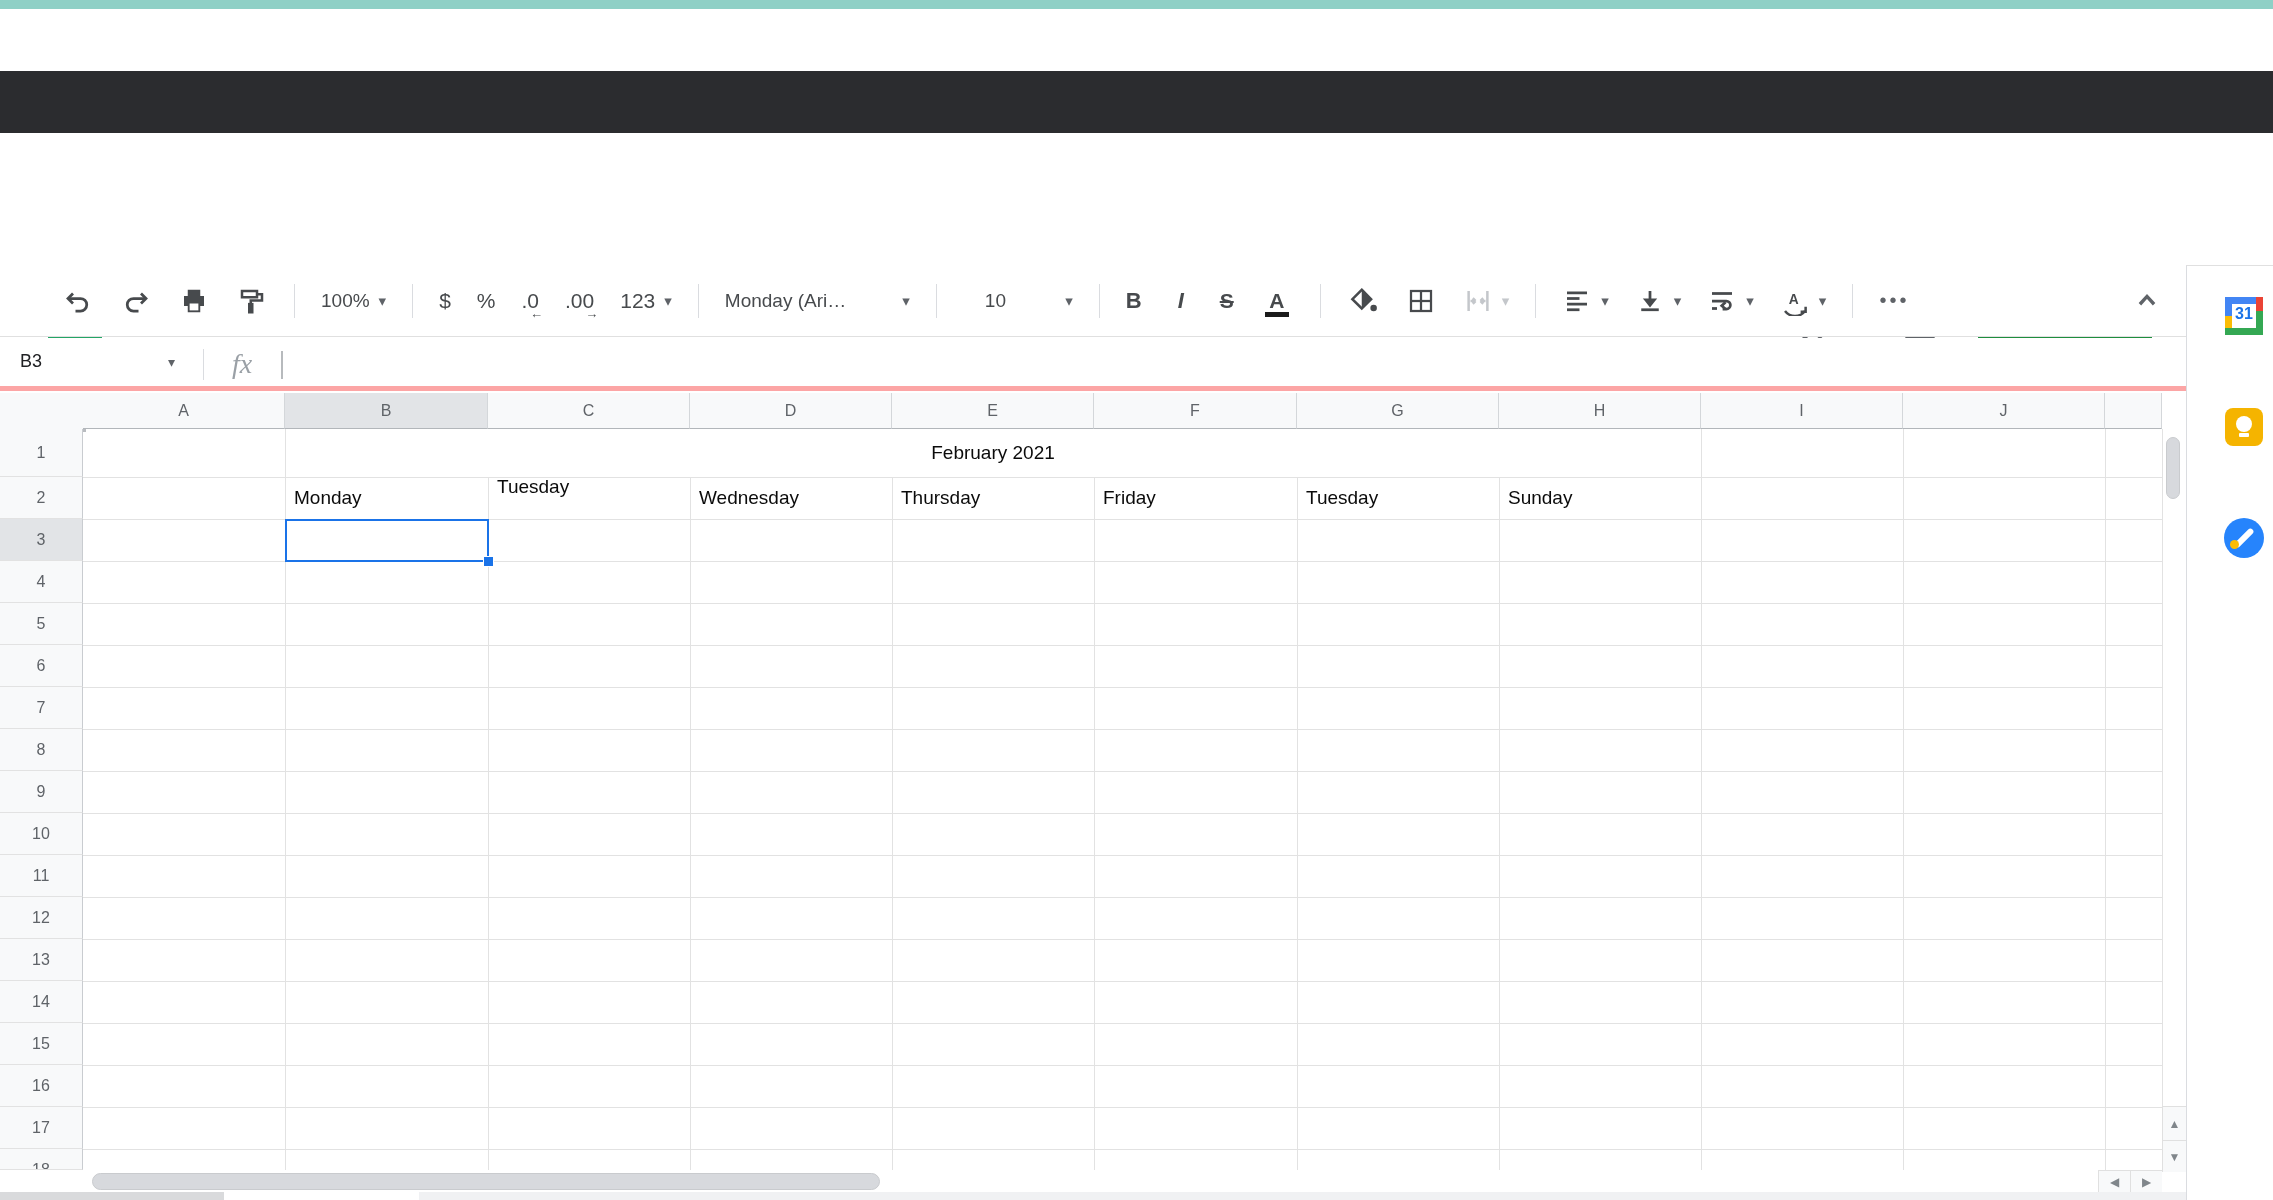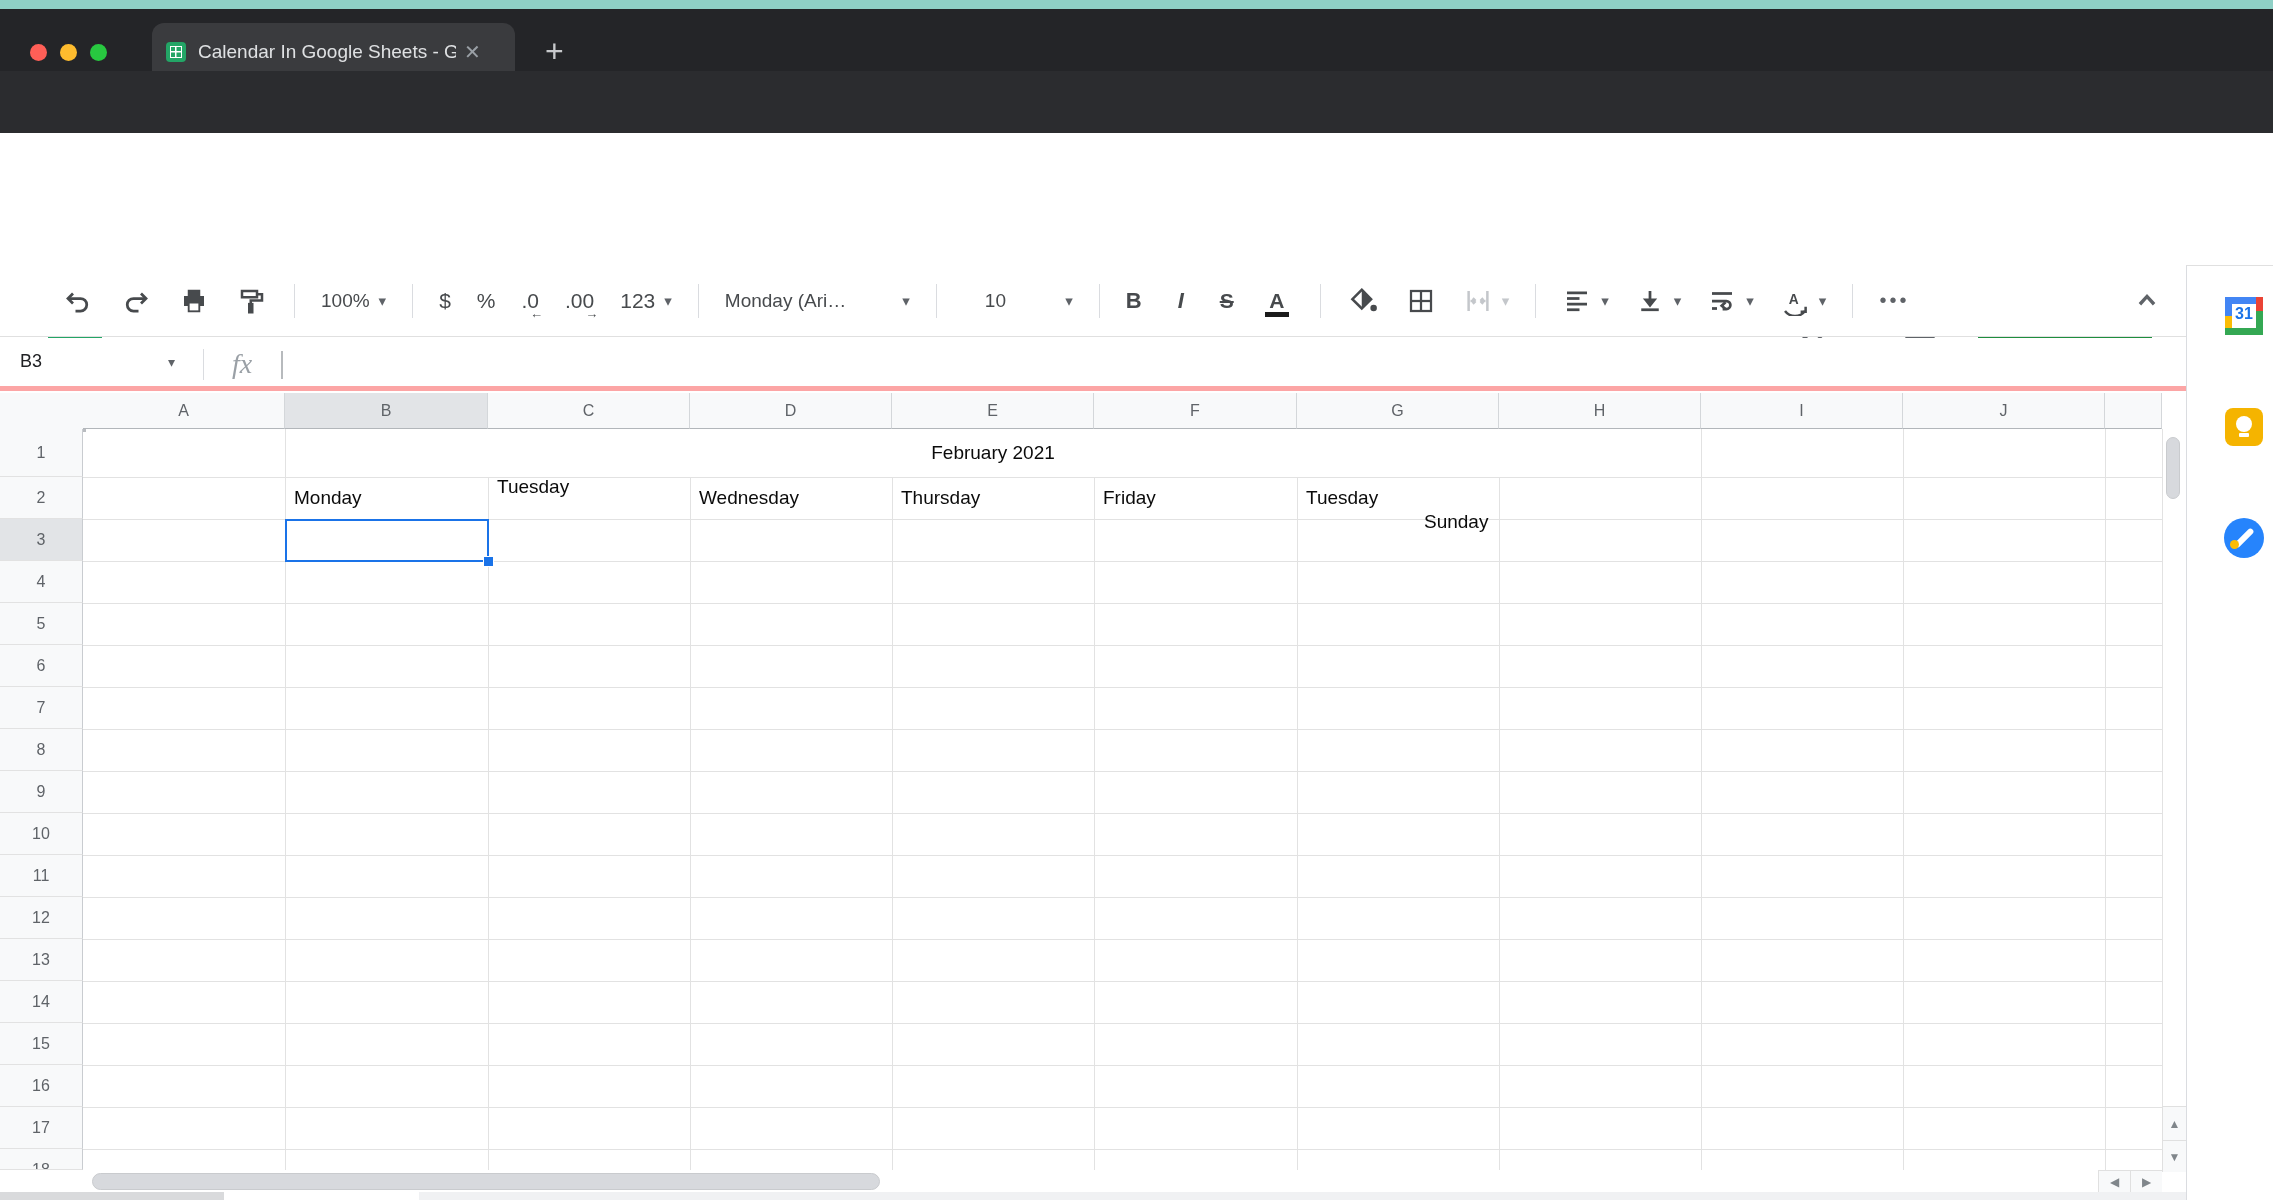--- a/index.html
+++ b/index.html
@@ -149,31 +149,20 @@
   
   svg{display:block;}
 </style>
 </head>
 <body>
 
 <div class="stage">
 
   <div class="abs teal"></div>
 
-  <div class="abs tabbar">
-    <div class="abs tlight" style="left:30px;background:#ff5f57;"></div>
-    <div class="abs tlight" style="left:60px;background:#febc2e;"></div>
-    <div class="abs tlight" style="left:90px;background:#28c840;"></div>
-    <div class="abs tab">
-      <span class="favicon"></span>
-      <span class="tabtitle">Calendar In Google Sheets - G</span>
-      <span class="tabclose">✕</span>
-    </div>
-    <div class="abs newtab">+</div>
-  </div>
 
   <div class="abs urlbar">
     <div class="abs navg" style="left:30px;">←</div>
     <div class="abs navg" style="left:81px;">→</div>
     <div class="abs navg" style="left:132px;color:#c7c9cc;">↻</div>
     <div class="abs urlpill">
       <span class="lockg"></span>
       <span class="urldomain">docs.google.com</span>
       <span class="urlpath">/spreadsheets/d/1GXMAScz-liNg9Rh4x3x_fAV2nKx4gU5g5_z6aOBlBXl/edit#gid=0</span>
       <span class="pillspacer"></span>
@@ -431,21 +420,21 @@
       <div class="gl" style="position: absolute; left: 83px; top: 674px; width: 2079px; height: 1px;"></div>
       <div class="gl" style="position: absolute; left: 83px; top: 716px; width: 2079px; height: 1px;"></div>
       <div class="gl" style="position: absolute; left: 83px; top: 758px; width: 2079px; height: 1px;"></div>
       <div class="mergecell" style="position: absolute; left: 285px; top: 38px; width: 1416px; height: 48px;">February 2021</div>
       <div class="celltext" style="position: absolute; left: 294px; top: 86px; width: 194px; height: 42px;">Monday</div>
       <div class="celltext" style="position: absolute; left: 497px; top: 75px; width: 193px; height: 42px;">Tuesday</div>
       <div class="celltext" style="position: absolute; left: 699px; top: 86px; width: 193px; height: 42px;">Wednesday</div>
       <div class="celltext" style="position: absolute; left: 901px; top: 86px; width: 193px; height: 42px;">Thursday</div>
       <div class="celltext" style="position: absolute; left: 1103px; top: 86px; width: 194px; height: 42px;">Friday</div>
       <div class="celltext" style="position: absolute; left: 1306px; top: 86px; width: 193px; height: 42px;">Tuesday</div>
-      <div class="celltext" style="position: absolute; left: 1424px; top: 86px; width: 193px; height: 42px; margin-top: 24px;">Sunday</div>
+      <div class="celltext" style="position: absolute; left: 1508px; top: 86px; width: 193px; height: 42px;">Sunday</div>
       <div class="selrect" style="position: absolute; left: 285px; top: 128px; width: 204px; height: 43px;"></div>
       <div class="selhandle" style="position: absolute; left: 483px; top: 165px; width: 11px; height: 11px;"></div>
     </div>
 
   <div class="abs vthumb"></div>
   <div class="abs sarrow" style="left:2162px;top:1106px;width:24px;height:34px;border-top:1px solid #e0e0e0;border-left:1px solid #e0e0e0;">▲</div>
   <div class="abs sarrow" style="left:2162px;top:1140px;width:24px;height:32px;border-top:1px solid #e0e0e0;border-left:1px solid #e0e0e0;">▼</div>
   <div class="abs hthumb"></div>
   <div class="abs sarrow" style="left:2098px;top:1170px;width:32px;height:22px;border-left:1px solid #e0e0e0;border-top:1px solid #e0e0e0;">◀</div>
   <div class="abs sarrow" style="left:2130px;top:1170px;width:32px;height:22px;border-left:1px solid #e0e0e0;border-top:1px solid #e0e0e0;">▶</div>

